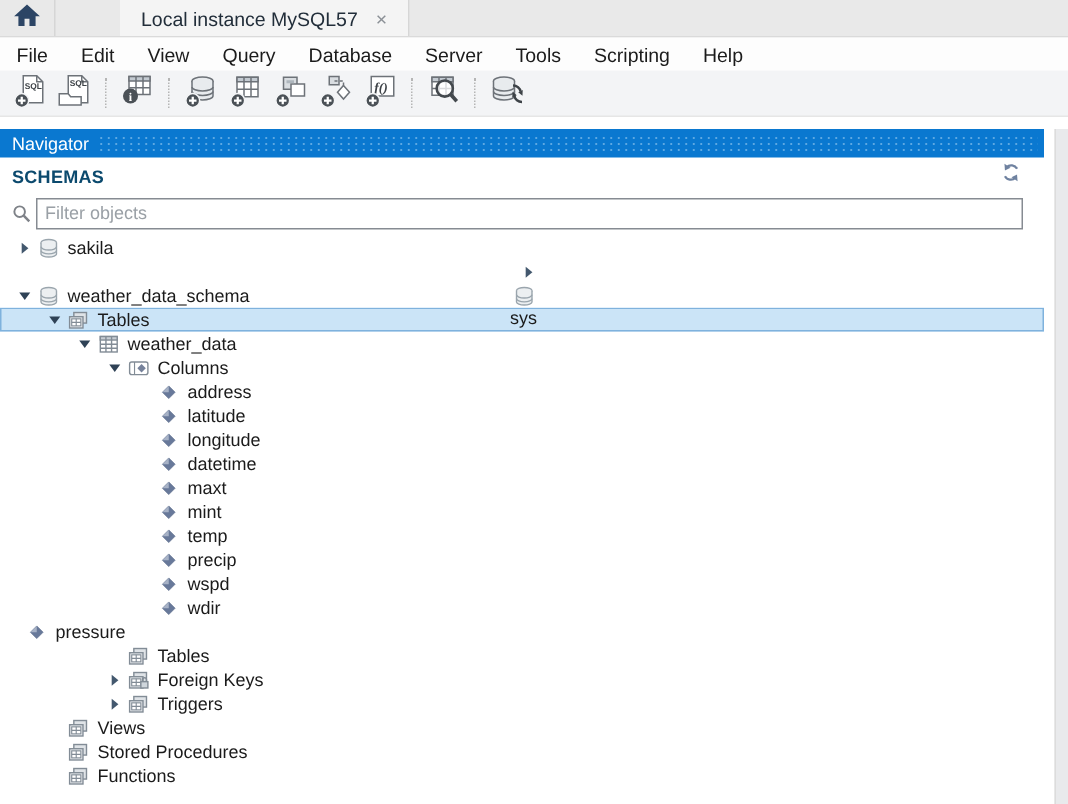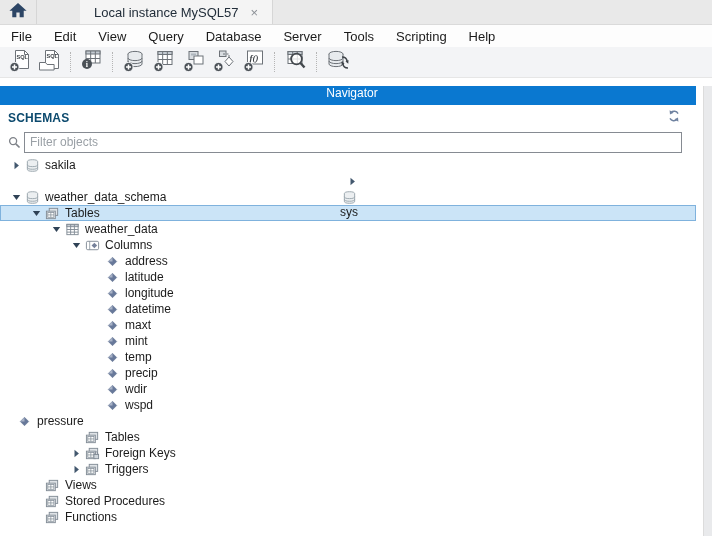--- a/index.html
+++ b/index.html
@@ -20,21 +20,21 @@
   .toolbar{height:30px;background:#f3f4f6;border-bottom:1px solid #e6e6e6;display:flex;align-items:center;padding-left:5px;}
   .tool-btn{width:30px;height:26px;display:flex;align-items:center;justify-content:center;border-radius:2px;}
   .tool-sep{width:1px;height:20px;margin:0 5px;border-left:1px dotted #b5b5b5;}
   .tb-gap{height:8px;background:#ffffff;}
   
   .main{display:flex;height:452px;}
   .navigator{width:696px;display:flex;flex-direction:column;background:#ffffff;}
   .splitter{width:7px;background:#ffffff;cursor:col-resize;}
   .right-edge{flex:1;background:#e9eaec;border-left:1px solid #dcdcdc;}
   
-  .nav-titlebar{height:19px;background:#0a78d0;display:flex;align-items:center;color:#fff;font-size:12px;padding-left:8px;flex-direction:column;}
+  .nav-titlebar{height:19px;background:#0a78d0;display:flex;align-items:center;color:#fff;font-size:12px;padding-left:8px;}
   .nav-title-dots{flex:1;height:11px;margin:0 4px 0 6px;
     background-image:radial-gradient(#5ea9e2 0.9px, transparent 1px);
     background-size:5px 4px;}
   
   .schemas-header{height:25px;display:flex;align-items:center;justify-content:space-between;padding:0 14px 0 8px;}
   .schemas-title{font-size:12px;font-weight:bold;letter-spacing:.2px;color:#0c4a6e;}
   .refresh-btn{width:16px;height:16px;display:flex;align-items:center;justify-content:center;cursor:pointer;}
   
   .filter-row{height:24px;display:flex;align-items:center;padding:0 14px 0 6px;}
   .filter-mag{width:16px;display:flex;justify-content:center;margin-right:2px;}
@@ -389,31 +389,31 @@
             <span class="tree-label">precip</span>
           </div>
           <div class="tree-row" style="padding-left: 88px;">
             <span class="tree-arrow"></span>
             <span class="tree-ico">
               <svg width="15" height="15" viewBox="0 0 16 16">
                 <path d="M8 3.5 L12.5 8 L8 12.5 L3.5 8 Z" fill="#68799a" stroke="#5b6c8c" stroke-width="0.5"></path>
                 <path d="M8 3.5 L3.5 8 L8 8 Z" fill="#a7b2c6"></path>
               </svg>
             </span>
+            <span class="tree-label">wspd</span>
+          </div>
+          <div class="tree-row" style="padding-left: 88px;">
+            <span class="tree-arrow"></span>
+            <span class="tree-ico">
+              <svg width="15" height="15" viewBox="0 0 16 16">
+                <path d="M8 3.5 L12.5 8 L8 12.5 L3.5 8 Z" fill="#68799a" stroke="#5b6c8c" stroke-width="0.5"></path>
+                <path d="M8 3.5 L3.5 8 L8 8 Z" fill="#a7b2c6"></path>
+              </svg>
+            </span>
             <span class="tree-label">wdir</span>
-          </div>
-          <div class="tree-row" style="padding-left: 88px;">
-            <span class="tree-arrow"></span>
-            <span class="tree-ico">
-              <svg width="15" height="15" viewBox="0 0 16 16">
-                <path d="M8 3.5 L12.5 8 L8 12.5 L3.5 8 Z" fill="#68799a" stroke="#5b6c8c" stroke-width="0.5"></path>
-                <path d="M8 3.5 L3.5 8 L8 8 Z" fill="#a7b2c6"></path>
-              </svg>
-            </span>
-            <span class="tree-label">wspd</span>
           </div>
           <div class="tree-row" style="">
             <span class="tree-arrow"></span>
             <span class="tree-ico">
               <svg width="15" height="15" viewBox="0 0 16 16">
                 <path d="M8 3.5 L12.5 8 L8 12.5 L3.5 8 Z" fill="#68799a" stroke="#5b6c8c" stroke-width="0.5"></path>
                 <path d="M8 3.5 L3.5 8 L8 8 Z" fill="#a7b2c6"></path>
               </svg>
             </span>
             <span class="tree-label">pressure</span>

